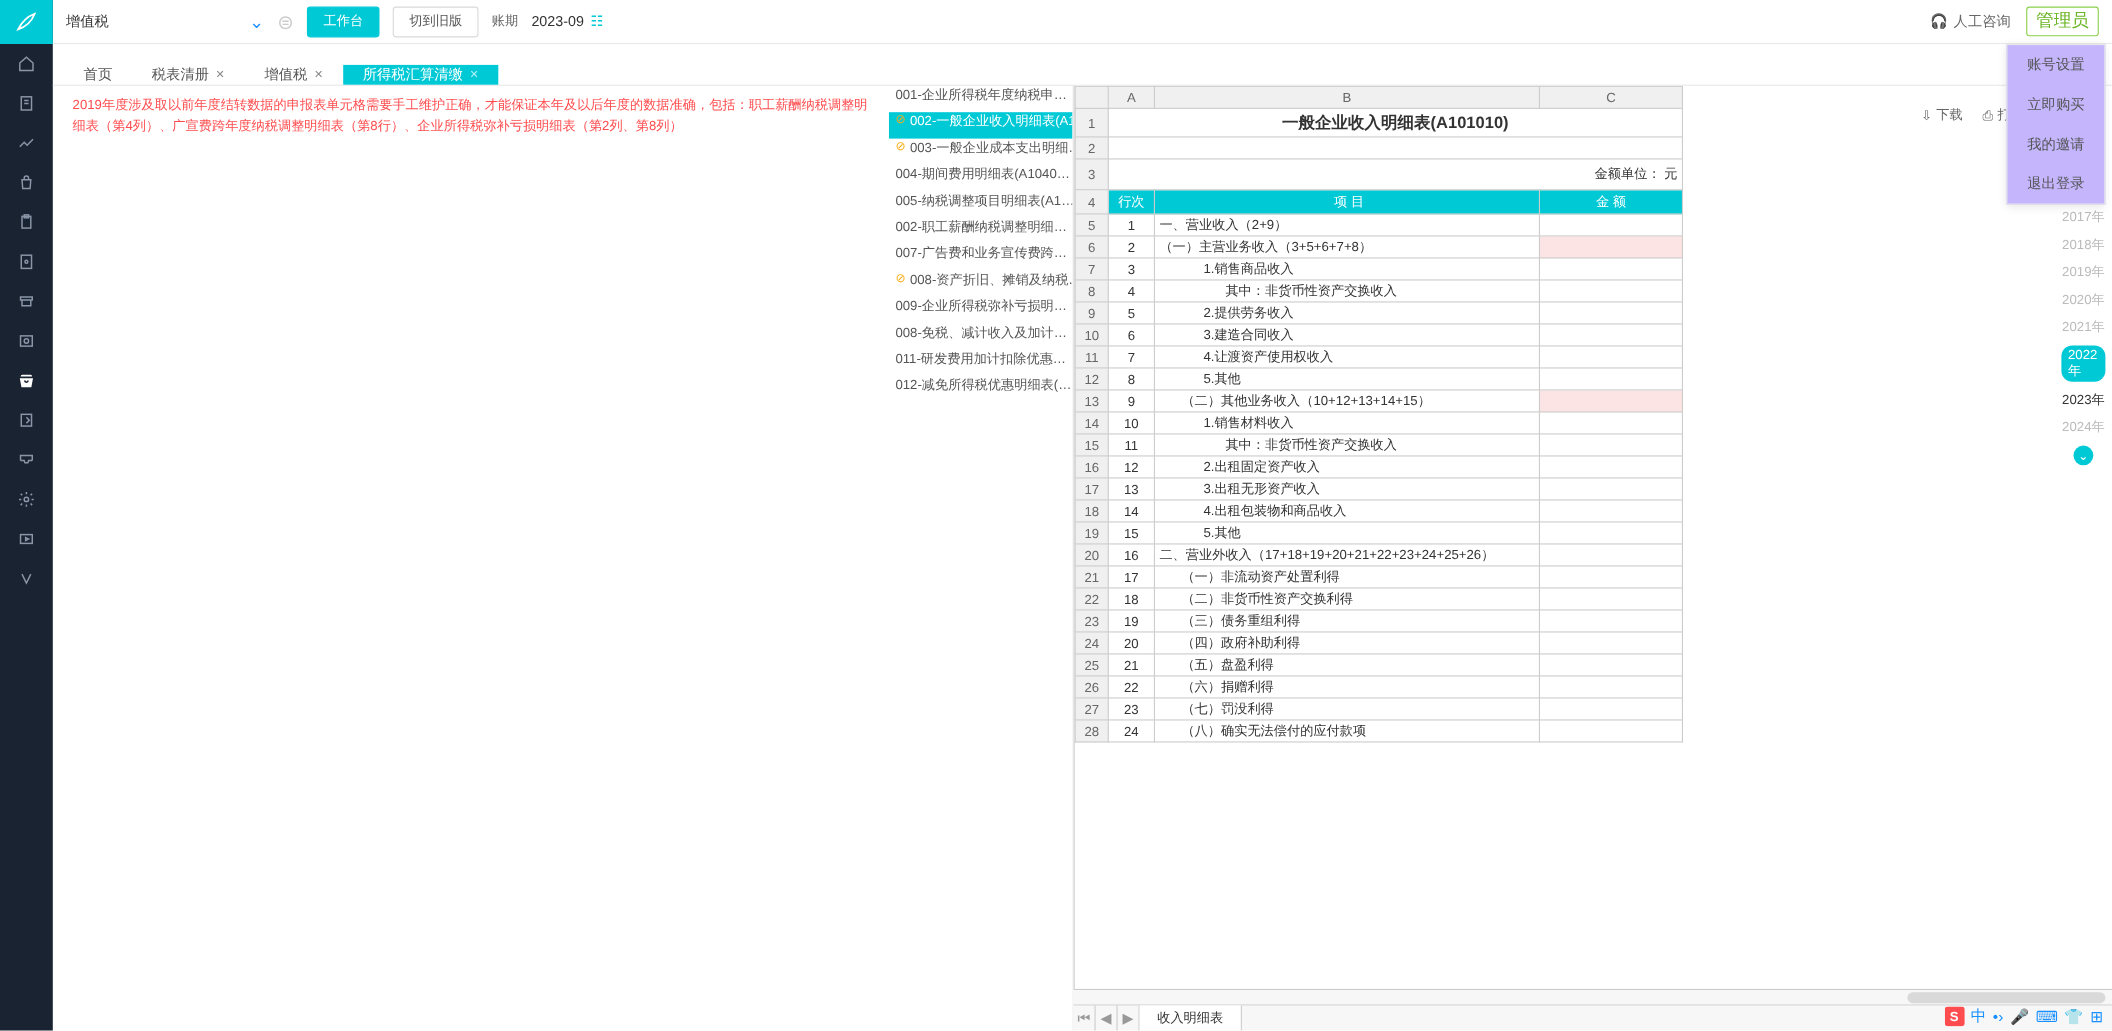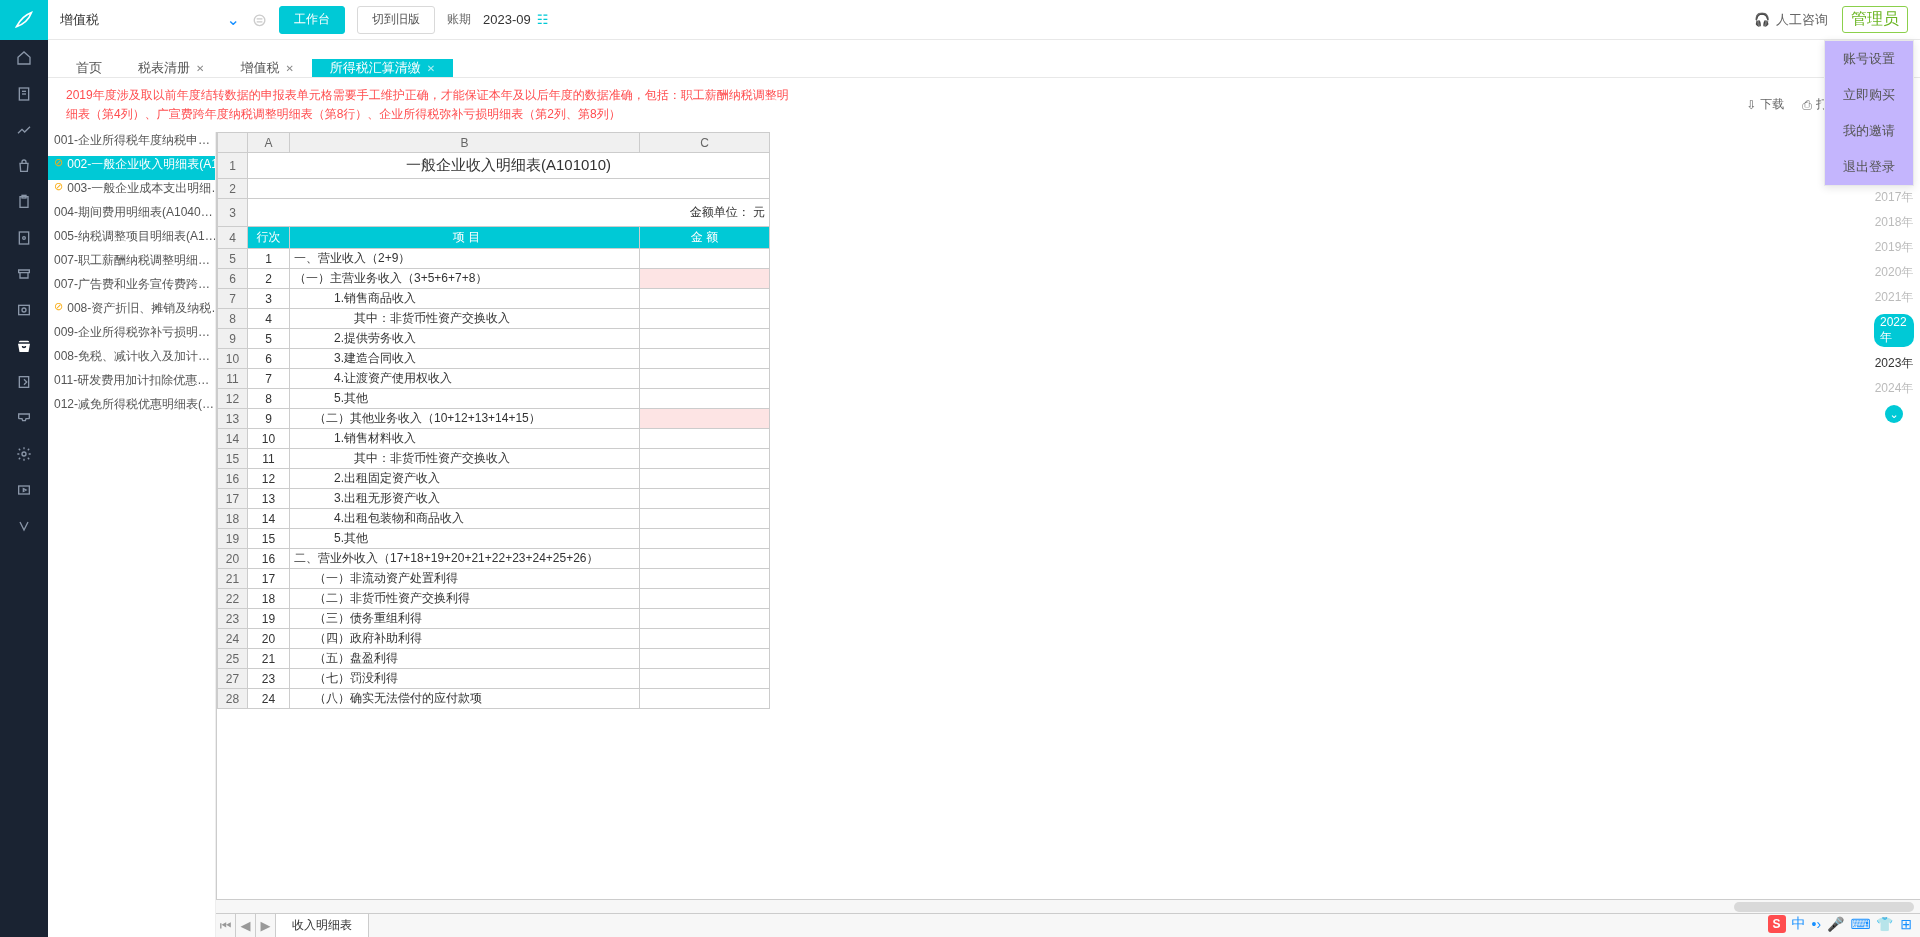--- a/index.html
+++ b/index.html
@@ -17,36 +17,36 @@
 .btn-primary{background:#00c9d6;border-color:#00c9d6;color:#fff}
 .btn-outline{border-color:#d9d9d9;color:#555}
 .topbar-label{font-size:12px;color:#666}
 .topbar-date{display:flex;align-items:center;gap:6px;color:#333}
 .topbar-right{margin-left:auto;display:flex;align-items:center;gap:14px}
 .admin-btn{border:1px solid #8bd04b;color:#6ab522;padding:2px 8px;border-radius:3px;cursor:pointer;font-size:16px;position:relative}
 .tabs{height:38px;display:flex;align-items:flex-end;border-bottom:1px solid #e8e8e8;padding:0 10px}
 .tab{display:flex;align-items:center;padding:0 18px;color:#555;cursor:pointer;font-size:13px;gap:6px}
 .tab.active{background:#00c9d6;color:#fff}
 .tab-close{font-size:10px;opacity:.7}
-.content{flex:1;display:flex;flex-direction:column;min-height:0;position:relative}
+.content{flex:1;display:flex;min-height:0;position:relative}
 .notice{padding:8px 18px;color:#ff4d4f;font-size:12px;line-height:1.6;max-width:760px}
 .toolbar-right{position:absolute;right:24px;top:18px;display:flex;gap:18px;color:#666}
 .toolbar-icon{display:flex;gap:4px;align-items:center;cursor:pointer;font-size:12px}
 .body{flex:1;display:flex;min-height:0}
 .leftlist{width:168px;border-right:1px solid #eee;overflow:auto}
 .leftlist-item{height:24px;display:flex;padding:0 6px;font-size:12px;color:#555;cursor:pointer;white-space:nowrap;overflow:hidden;text-overflow:ellipsis;gap:4px}
 .leftlist-item.selected{background:#00c9d6;color:#fff}
 .warn-dot{color:#faad14;font-size:11px}
 .sheet-area{flex:1;display:flex;flex-direction:column;min-width:0}
 .sheet-wrap{flex:1;overflow:auto;border-left:1px solid #ccc}
 .sheet{border-collapse:collapse;table-layout:fixed}
 .sheet th,.sheet td{border:1px solid #ccc;height:20px;font-size:12px;padding:0 4px;background:#fff}
 .sheet .rowhdr{width:30px;background:#f0f0f0;text-align:center;color:#666;font-weight:normal}
 .sheet .colhdr{background:#f0f0f0;text-align:center;color:#666;font-weight:normal}
-.sheet .title-row td{height:26px;font-size:15px;font-weight:normal;text-align:center}
+.sheet .title-row td{height:26px;font-size:15px;font-weight:bold;text-align:center}
 .sheet .unit-row td{text-align:right;height:28px}
 .sheet .hdr-row td{background:#00c9d6;color:#fff;text-align:center;height:22px}
 .sheet td.col-line{width:42px;text-align:center}
 .sheet td.col-item{width:350px;padding-left:8px}
 .sheet td.col-amt{width:130px}
 .sheet td.pink{background:#fde4e4}
 .sheet-tabs{height:24px;border-top:1px solid #ccc;display:flex;align-items:stretch;background:#f7f7f7}
 .sheet-tab{padding:0 16px;display:flex;align-items:center;font-size:12px;border-right:1px solid #ccc;background:#fff;cursor:pointer}
 .sheet-nav{width:20px;display:flex;align-items:center;justify-content:center;color:#999;cursor:pointer;border-right:1px solid #ccc}
 .scroll-h{height:14px;border-top:1px solid #ccc;background:#f7f7f7;position:relative}
@@ -234,21 +234,21 @@
               <span class="warn-dot">⊘</span>
               <span>003-一般企业成本支出明细…</span>
             </div>
             <div class="leftlist-item">
               <span>004-期间费用明细表(A1040…</span>
             </div>
             <div class="leftlist-item">
               <span>005-纳税调整项目明细表(A1…</span>
             </div>
             <div class="leftlist-item">
-              <span>007-职工薪酬纳税调整明细…</span>
+              <span>002-职工薪酬纳税调整明细…</span>
             </div>
             <div class="leftlist-item">
               <span>007-广告费和业务宣传费跨…</span>
             </div>
             <div class="leftlist-item">
               <span class="warn-dot">⊘</span>
               <span>008-资产折旧、摊销及纳税…</span>
             </div>
             <div class="leftlist-item">
               <span>009-企业所得税弥补亏损明…</span>
@@ -408,20 +408,26 @@
                   <tr>
                     <th class="rowhdr">24</th>
                     <td class="col-line">20</td>
                     <td class="col-item" style="padding-left:24px">（四）政府补助利得</td>
                     <td class="col-amt"></td>
                   </tr>
                   <tr>
                     <th class="rowhdr">25</th>
                     <td class="col-line">21</td>
                     <td class="col-item" style="padding-left:24px">（五）盘盈利得</td>
+                    <td class="col-amt"></td>
+                  </tr>
+                  <tr>
+                    <th class="rowhdr">26</th>
+                    <td class="col-line">22</td>
+                    <td class="col-item" style="padding-left:24px">（六）捐赠利得</td>
                     <td class="col-amt"></td>
                   </tr>
                   <tr>
                     <th class="rowhdr">27</th>
                     <td class="col-line">23</td>
                     <td class="col-item" style="padding-left:24px">（七）罚没利得</td>
                     <td class="col-amt"></td>
                   </tr>
                   <tr>
                     <th class="rowhdr">28</th>

